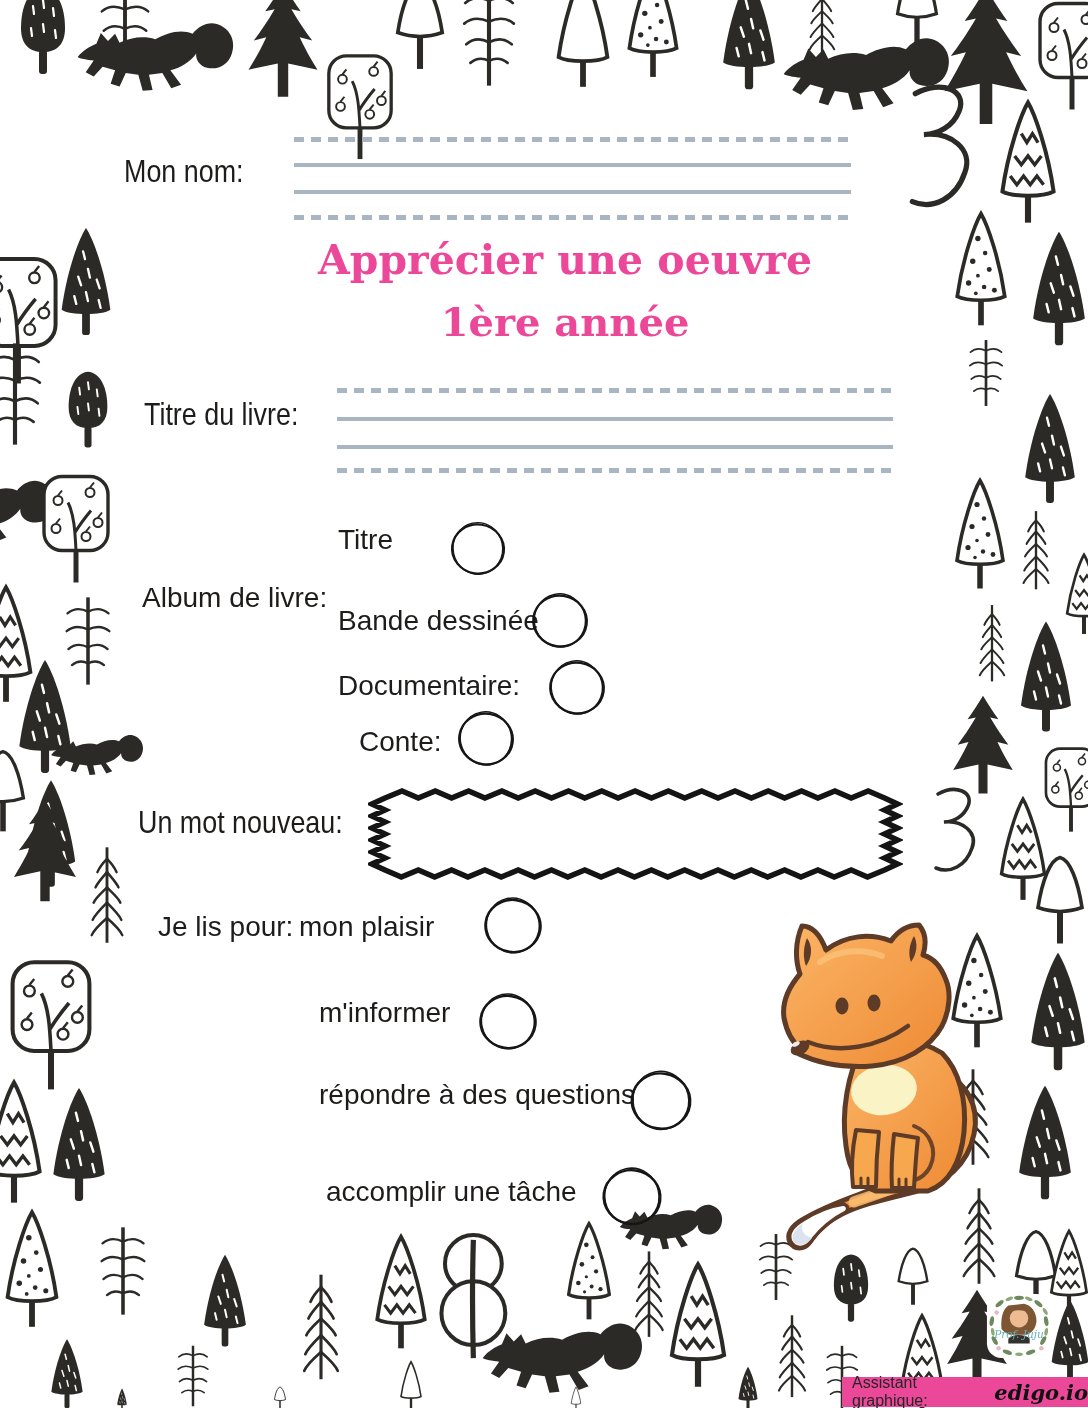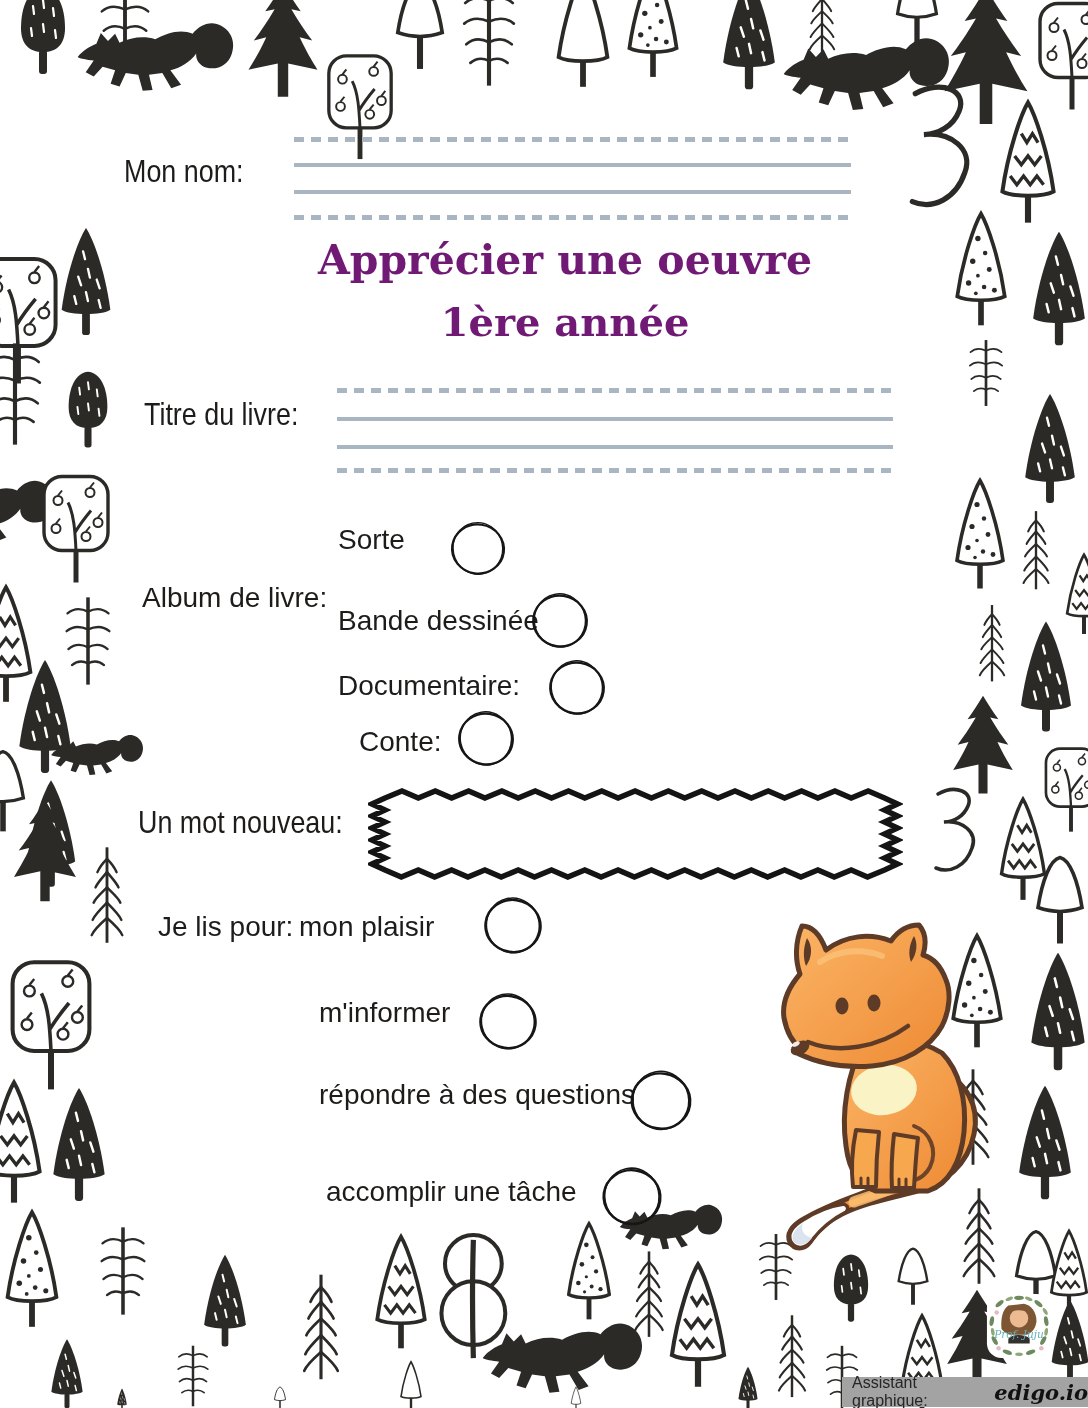--- a/index.html
+++ b/index.html
@@ -2,29 +2,29 @@
 <html><head>
 <meta charset="utf-8">
 <style>
   html,body{margin:0;padding:0;background:#888;}
   .page{position:relative;width:1088px;height:1408px;background:#ffffff;overflow:hidden;
         font-family:"Liberation Sans",sans-serif;color:#1d1c1a;margin:0 auto;}
   .abs{position:absolute;}
   
   .label{font-size:28px;line-height:1;color:#1d1c1a;white-space:nowrap;}
   .cond{display:inline-block;font-size:32px;transform:scaleX(.84);transform-origin:0 50%;}
-  .title{font-family:"DejaVu Serif","Liberation Serif",serif;font-weight:700;color:#701a75;
+  .title{font-family:"DejaVu Serif","Liberation Serif",serif;font-weight:700;color:#ec4899;
          text-align:center;white-space:nowrap;line-height:1;}
   
   .writing-lines{position:absolute;}
   .wl{position:absolute;left:0;width:100%;}
   .wl.dashed{height:5px;background:repeating-linear-gradient(90deg,#a9b5c1 0 10px,rgba(0,0,0,0) 10px 17px);}
   .wl.solid{height:4px;background:#a9b5c1;}
   
-  .credit-bar{position:absolute;left:842px;top:1377px;width:246px;height:30px;background:#a3a3a3;
+  .credit-bar{position:absolute;left:842px;top:1377px;width:246px;height:30px;background:#ec4899;
               display:flex;align-items:center;padding-left:10px;box-sizing:border-box;z-index:6;}
   .credit-label{font-size:16px;color:#262626;}
   .credit-brand{font-family:"DejaVu Serif","Liberation Serif",serif;font-style:italic;font-weight:700;
                 font-size:21px;color:#111;margin-left:6px;}
   .logo-text{position:absolute;left:986px;top:1328px;width:66px;text-align:center;z-index:6;
              font-family:"DejaVu Serif","Liberation Serif",serif;font-style:italic;
              font-size:10.5px;color:#64b2ba;}
   svg{display:block;}
 </style>
 </head>
@@ -244,21 +244,21 @@
     <span class="cond">Titre du livre:</span>
   </div>
   <div class="writing-lines" style="left:337px;top:388px;width:556px;height:86px;z-index:2;">
     <div class="wl dashed" style="top:0;"></div>
     <div class="wl solid" style="top:29px;"></div>
     <div class="wl solid" style="top:57px;"></div>
     <div class="wl dashed" style="top:80px;"></div>
   </div>
 
   <div class="abs label" style="left:142px;top:584px;z-index:2;">Album de livre:</div>
-  <div class="abs label" style="left:338px;top:526px;z-index:2;">Sorte</div>
+  <div class="abs label" style="left:338px;top:526px;z-index:2;">Titre</div>
   <div class="abs label" style="left:338px;top:607px;z-index:2;">Bande dessinée</div>
   <div class="abs label" style="left:338px;top:672px;z-index:2;">Documentaire:</div>
   <div class="abs label" style="left:343px;top:728px;z-index:2;margin-left:16px;">Conte:</div>
 
   <svg class="abs" style="left:446px;top:517px;z-index:2;" width="64" height="64" viewBox="0 0 64 64">
     <g fill="none" stroke="#161616">
         <ellipse cx="32" cy="32" rx="26" ry="24.5" stroke-width="2.2" transform="rotate(8 32 32)"></ellipse>
         <ellipse cx="32" cy="31.4" rx="24.8" ry="25.8" stroke-width="1.4" transform="rotate(-12 32 32)"></ellipse>
       </g>
   </svg>

